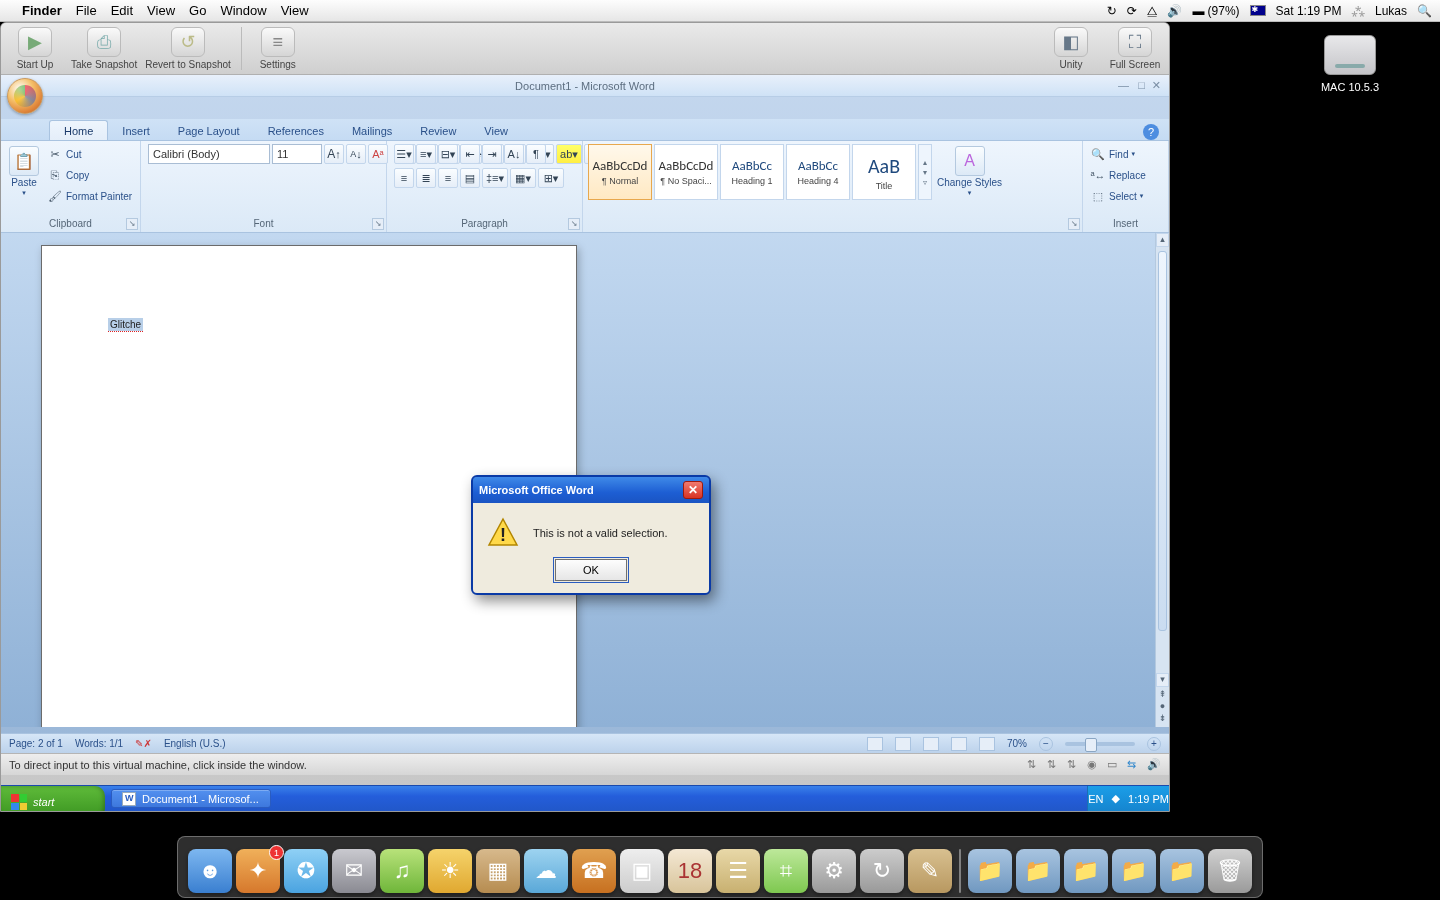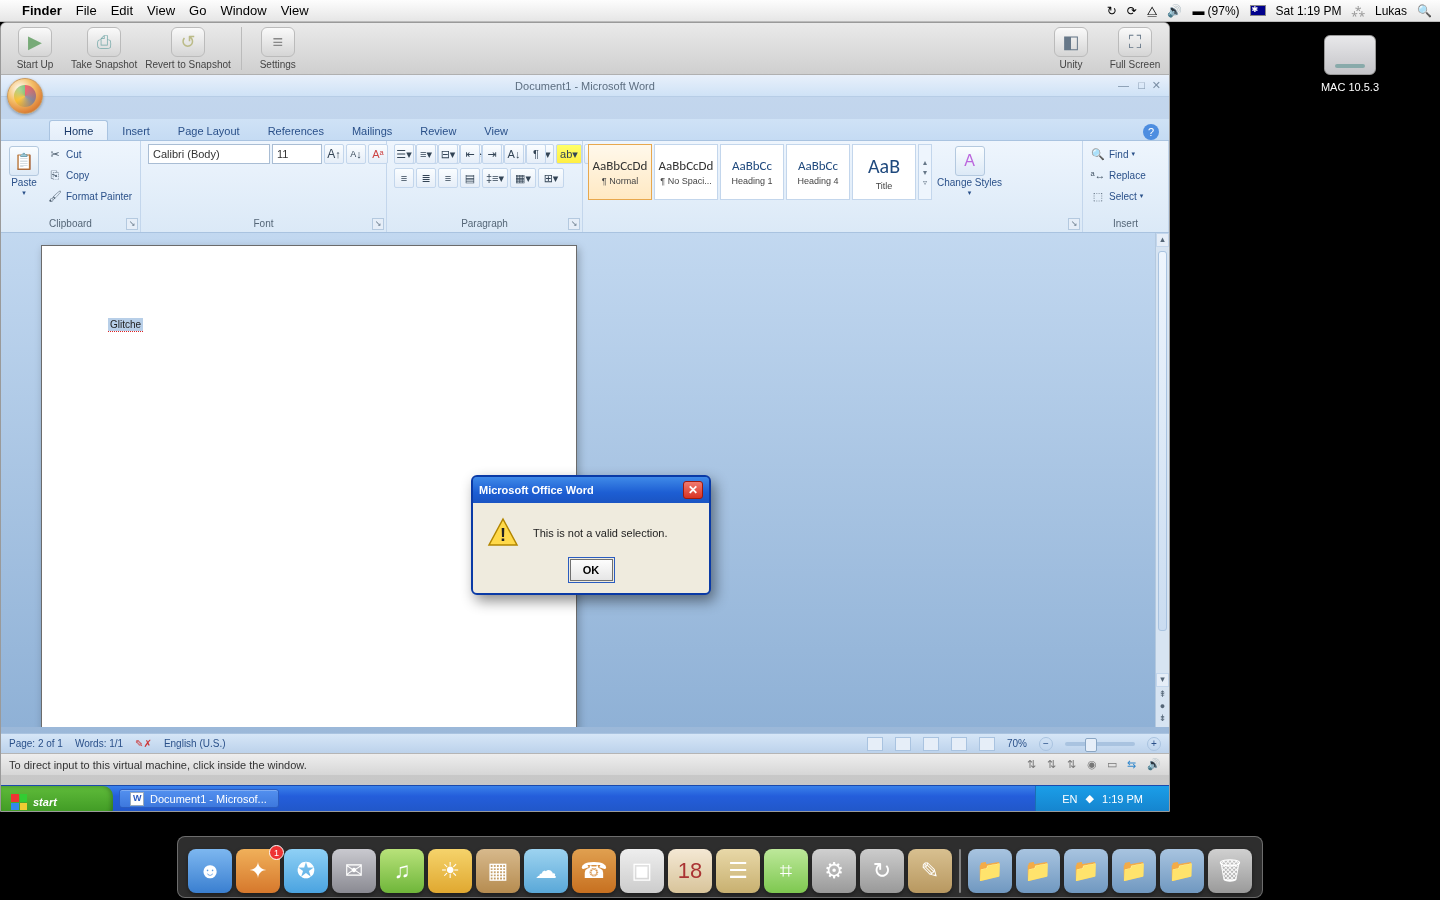--- a/index.html
+++ b/index.html
@@ -81,46 +81,46 @@
 .vscroll .navbtn{position:absolute;left:0;right:0;height:12px;text-align:center;font-size:9px;color:#567;}
 
 .statusbar{position:absolute;left:0;right:0;bottom:0;height:20px;background:linear-gradient(#d6e6f7,#bcd2eb);border-top:1px solid #a9c3e0;display:flex;align-items:center;font-size:10px;color:#2a5089;padding:0 8px;gap:12px;}
 .statusbar .flex{flex:1;}
 .statusbar .vbtn{width:16px;height:14px;border:1px solid #a9c3e0;background:#e6eef8;}
 .zoomslider{width:70px;height:4px;background:#a9c3e0;position:relative;border-radius:2px;}
 .zoomslider::after{content:"";position:absolute;left:20px;top:-4px;width:10px;height:12px;background:#e6eef8;border:1px solid #8aa6c4;border-radius:2px;}
 
 
 .xp-taskbar{position:absolute;left:0;right:0;bottom:0;height:26px;margin-bottom:0;background:linear-gradient(#3a81ea,#245edb 40%,#2157c9);border-top:1px solid #1a4aad;display:flex;align-items:stretch;font-size:11px;color:#fff;}
-.xp-start{width:112px;background:linear-gradient(#5fbb3a,#3a9420);border-radius:0 10px 10px 0;display:flex;align-items:center;gap:6px;padding:16px 10px;font-weight:bold;font-style:italic;box-shadow:inset -2px 0 4px rgba(0,0,0,.25);}
+.xp-start{width:104px;background:linear-gradient(#5fbb3a,#3a9420);border-radius:0 10px 10px 0;display:flex;align-items:center;gap:6px;padding:16px 10px;font-weight:normal;font-style:italic;box-shadow:inset -2px 0 4px rgba(0,0,0,.25);}
 .xp-start .winlogo{width:16px;height:16px;display:grid;grid-template-columns:1fr 1fr;grid-template-rows:1fr 1fr;gap:1px;}
 .xp-start .winlogo span:nth-child(1){background:#e33;}
 .xp-start .winlogo span:nth-child(2){background:#3c3;}
 .xp-start .winlogo span:nth-child(3){background:#38e;}
 .xp-start .winlogo span:nth-child(4){background:#ec3;}
 .xp-task{margin:3px 0 3px 6px;padding:0 10px;background:linear-gradient(#5390ef,#3d78dd);border:1px solid #2a5cc0;border-radius:3px;display:flex;align-items:center;gap:6px;min-width:160px;box-shadow:inset 0 1px 0 rgba(255,255,255,.25);}
 .xp-task .doci{width:14px;height:14px;background:#fff;border:1px solid #9ab;position:relative;}
 .xp-task .doci::after{content:"W";color:#2a5cc0;font-size:9px;font-weight:bold;position:absolute;left:2px;top:0;}
 .xp-flex{flex:1;}
-.xp-tray{background:linear-gradient(#1b9ee8,#1585cf);padding:0 26px;display:flex;align-items:center;gap:8px;border-left:1px solid #1a6fb3;}
+.xp-tray{background:linear-gradient(#1b9ee8,#1585cf);padding:0 0;display:flex;align-items:center;gap:8px;border-left:1px solid #1a6fb3;}
 
 
 .vm-status{height:22px;background:linear-gradient(#eeeeee,#d6d6d6);border-top:1px solid #b5b5b5;display:flex;align-items:center;font-size:11px;color:#333;padding:0 8px;gap:6px;}
 .vm-status .flex{flex:1;}
 .vm-status .dev{width:14px;height:14px;color:#777;font-size:11px;}
 
 
 .dialog{position:absolute;left:470px;top:400px;width:240px;background:#4c79cc;border:2px solid #0a3aa6;border-radius:6px;box-shadow:4px 6px 14px rgba(0,0,0,.45);z-index:60;overflow:hidden;}
 .dialog .dtitle{height:26px;background:linear-gradient(#3f8ae8,#1d5ed3 60%,#1a54c3);color:#fff;font-size:11px;font-weight:bold;display:flex;align-items:center;padding:0 6px;justify-content:space-between;}
 .dialog .dclose{width:20px;height:18px;background:linear-gradient(#f07a6f,#d83324);border:1px solid #9e1a0e;border-radius:3px;color:#fff;text-align:center;line-height:16px;font-size:12px;}
 .dialog .dbody{background:#efebde;padding:14px 14px 10px;display:flex;gap:14px;align-items:center;font-size:11px;color:#222;}
 .dialog .warn{width:32px;height:32px;position:relative;}
 .dialog .warn svg{width:32px;height:32px;}
 .dialog .dbtns{background:#efebde;padding:0 0 12px;display:flex;justify-content:center;}
-.dialog .okbtn{width:43px;height:22px;background:linear-gradient(#fdfdfd,#e6e6e6);border:1px solid #707070;outline:1px solid #2a5cc0;outline-offset:1px;font-size:11px;font-weight:bold;}
+.dialog .okbtn{width:72px;height:22px;background:linear-gradient(#fdfdfd,#e6e6e6);border:1px solid #707070;outline:1px solid #2a5cc0;outline-offset:1px;font-size:11px;}
 
 
 .dock{position:absolute;left:50%;transform:translateX(-50%);bottom:2px;height:62px;display:flex;align-items:flex-end;gap:4px;padding:4px 10px;background:rgba(255,255,255,.18);border:1px solid rgba(255,255,255,.3);border-radius:8px;z-index:50;backdrop-filter:blur(2px);}
 .dock .dicon{width:44px;height:44px;border-radius:8px;display:flex;align-items:center;justify-content:center;font-size:22px;color:#fff;box-shadow:0 2px 4px rgba(0,0,0,.4);position:relative;}
 .dock .dicon .badge{position:absolute;top:-4px;right:-4px;width:15px;height:15px;background:#e33;border-radius:50%;color:#fff;font-size:9px;text-align:center;line-height:15px;border:1px solid #fff;}
 .dock .dsep{width:2px;height:44px;background:rgba(255,255,255,.4);margin:0 3px;border-radius:1px;}
 </style>
 </head>
 <body>
 

